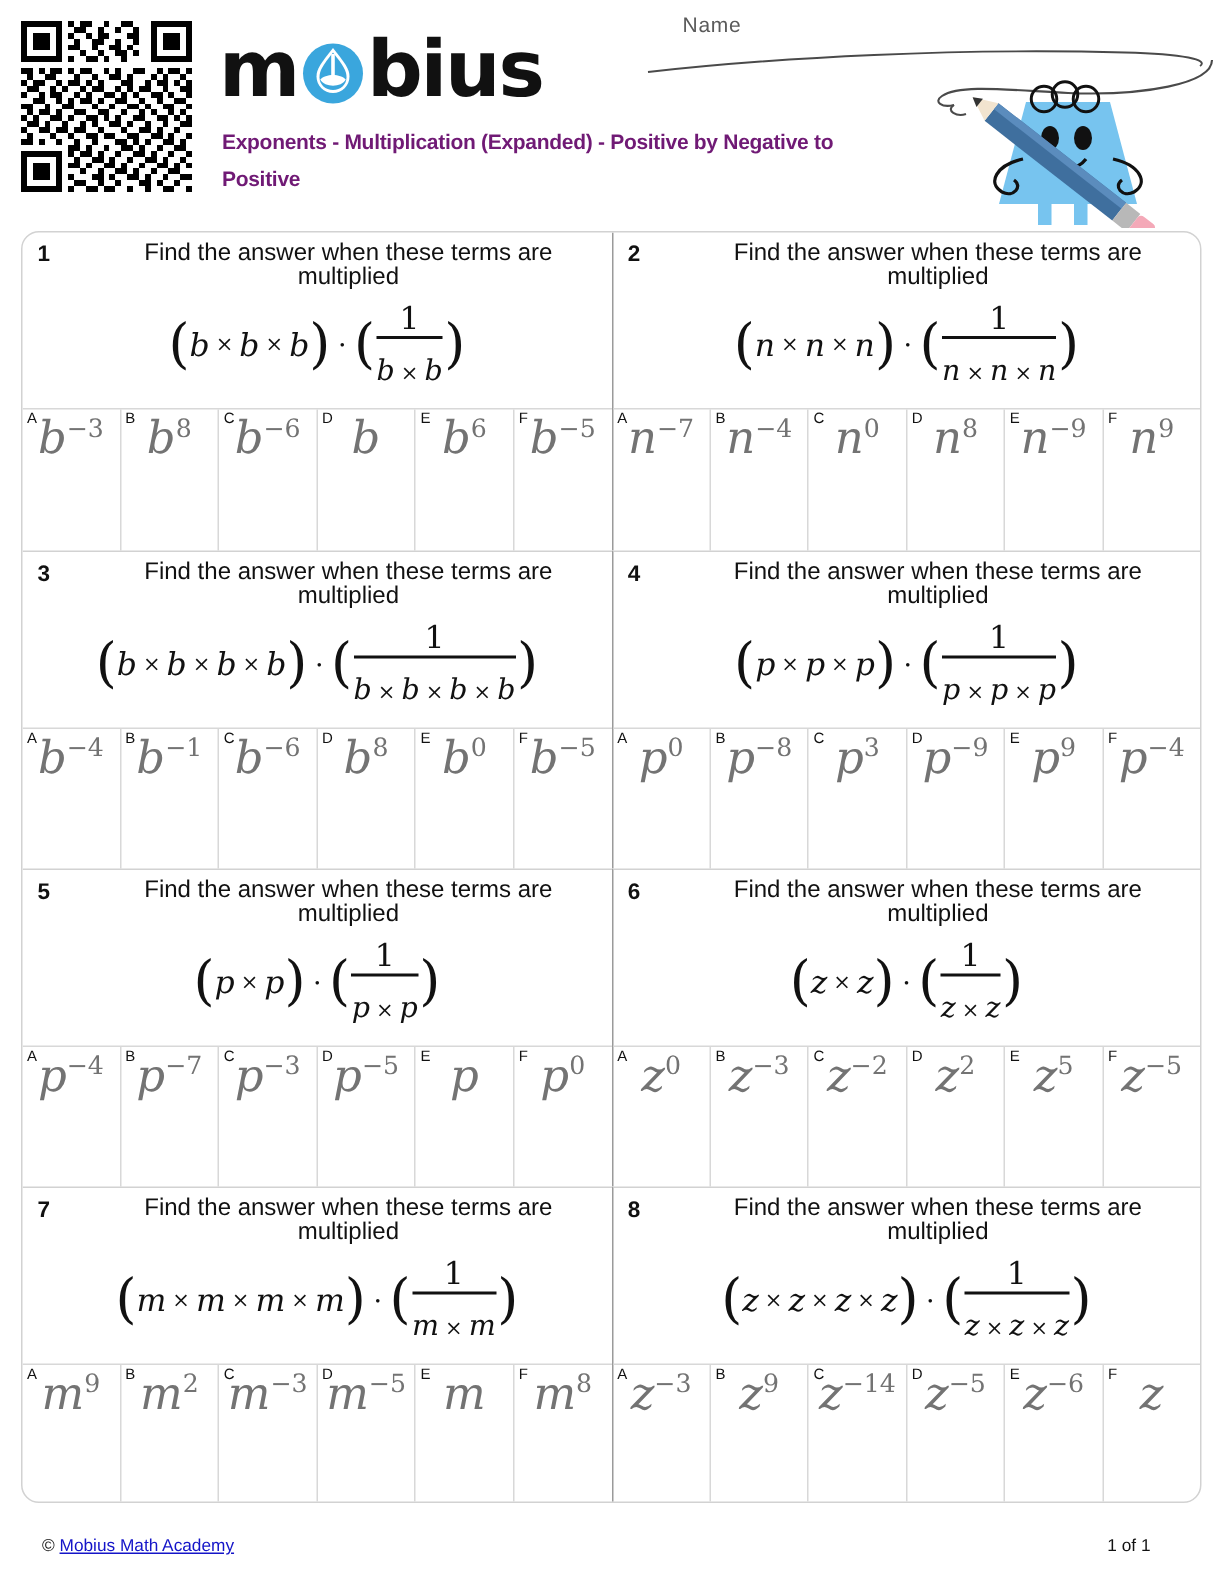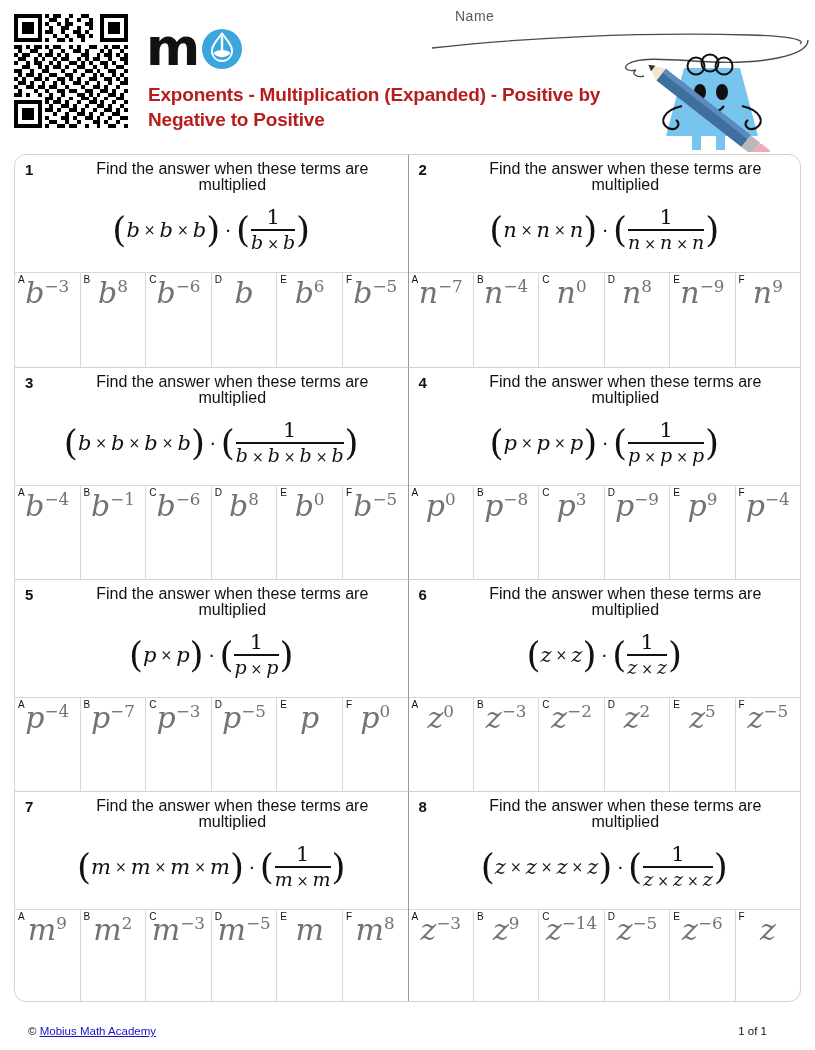--- a/index.html
+++ b/index.html
@@ -23,22 +23,22 @@
     font-family: "DejaVu Sans", sans-serif;
     font-weight: bold; font-size: 52px; line-height: 50px;
     letter-spacing: -1.5px; color: #111;
   }
   .logo-o { position: relative; display: inline-block; width: 46px; height: 46px; vertical-align: -8px; }
   .logo-o svg { display: block; }
 
   .title {
     position: absolute; left: 148px; top: 82px; width: 460px;
     font-family: "Liberation Sans", sans-serif;
-    font-weight: bold; font-size: 19px; line-height: 25px;
-    color: #b91c1c; letter-spacing: -0.2px;
+    font-weight: bold; font-size: 14px; line-height: 25px;
+    color: #701a75; letter-spacing: -0.2px;
   }
 
   .name-area { position: absolute; left: 430px; top: 8px; width: 380px; height: 46px; }
   .name-label {
     position: absolute; left: 25px; top: 0px;
     font-family: "Liberation Sans", sans-serif;
     font-size: 14px; color: #5a5a5a; letter-spacing: 0.5px;
   }
   .name-line { position: absolute; left: 0; top: 22px; }
 
@@ -84,21 +84,21 @@
     display: flex; align-items: center; justify-content: center;
     height: 74px;
   }
   .expr-inner { display: inline-flex; align-items: center; white-space: nowrap; }
   .paren { font-style: normal; font-size: 36px; line-height: 1; font-family: "DejaVu Serif", serif; }
   .dotop { font-style: normal; margin: 0 5px; font-size: 18px; }
   .times { font-style: normal; margin: 0 4px; font-size: 14px; }
   .frac { display: inline-flex; flex-direction: column; align-items: center; vertical-align: middle; margin: 0 1px; }
   .frac .num { font-style: normal; font-size: 21px; line-height: 1.05; padding-bottom: 1px; }
   .frac .bar { width: 100%; height: 1.4px; background: #111; }
-  .frac .den { font-size: 19px; line-height: 1.15; padding-top: 1px; white-space: nowrap; }
+  .frac .den { font-size: 19px; line-height: 1.15; padding-top: 11px; white-space: nowrap; }
 
   .answers { display: flex; flex: 1 1 auto; }
   .ans {
     flex: 1 1 0; position: relative;
     border-left: 1px solid #d8d8d8;
     display: flex; align-items: flex-start; justify-content: center;
   }
   .ans:first-child { border-left: none; }
   .ans-letter {
     position: absolute; left: 3px; top: 1px;
@@ -379,20 +379,21 @@
         <span class="logo-text">m</span>
         <span class="logo-o">
           <svg width="46" height="46" viewBox="0 0 46 46">
             <circle cx="23" cy="25" r="20" fill="#3aa6dd"></circle>
             <path d="M23 8 C31 18 34 22 34 27 C34 33 29 38 23 38 C17 38 12 33 12 27 C12 22 15 18 23 8 Z" fill="#ffffff"></path>
             <path d="M23 11 C30 20 32 23 32 27.5 C32 32.5 28 36 23 36 C18 36 14 32.5 14 27.5 C14 23 16 20 23 11 Z" fill="#3aa6dd"></path>
             <path d="M14.5 29 C18 25 28 25 31.5 29 C28.5 34.5 17.5 34.5 14.5 29 Z" fill="#ffffff"></path>
             <path d="M23 12 C23 20 23 26 23 31" stroke="#ffffff" stroke-width="2.4" fill="none"></path>
           </svg>
         </span>
+        <span class="logo-text">bius</span>
       </div>
     </div>
 
     <div class="title">Exponents - Multiplication (Expanded) - Positive by Negative to Positive</div>
 
     <div class="name-area">
       <div class="name-label">Name</div>
       <div class="name-line">
         <svg width="380" height="24" viewBox="0 0 380 24">
           <path d="M2 18 C90 8 210 2 320 5 C360 6 376 10 370 14" stroke="#4a4a4a" stroke-width="1.3" fill="none"></path>

